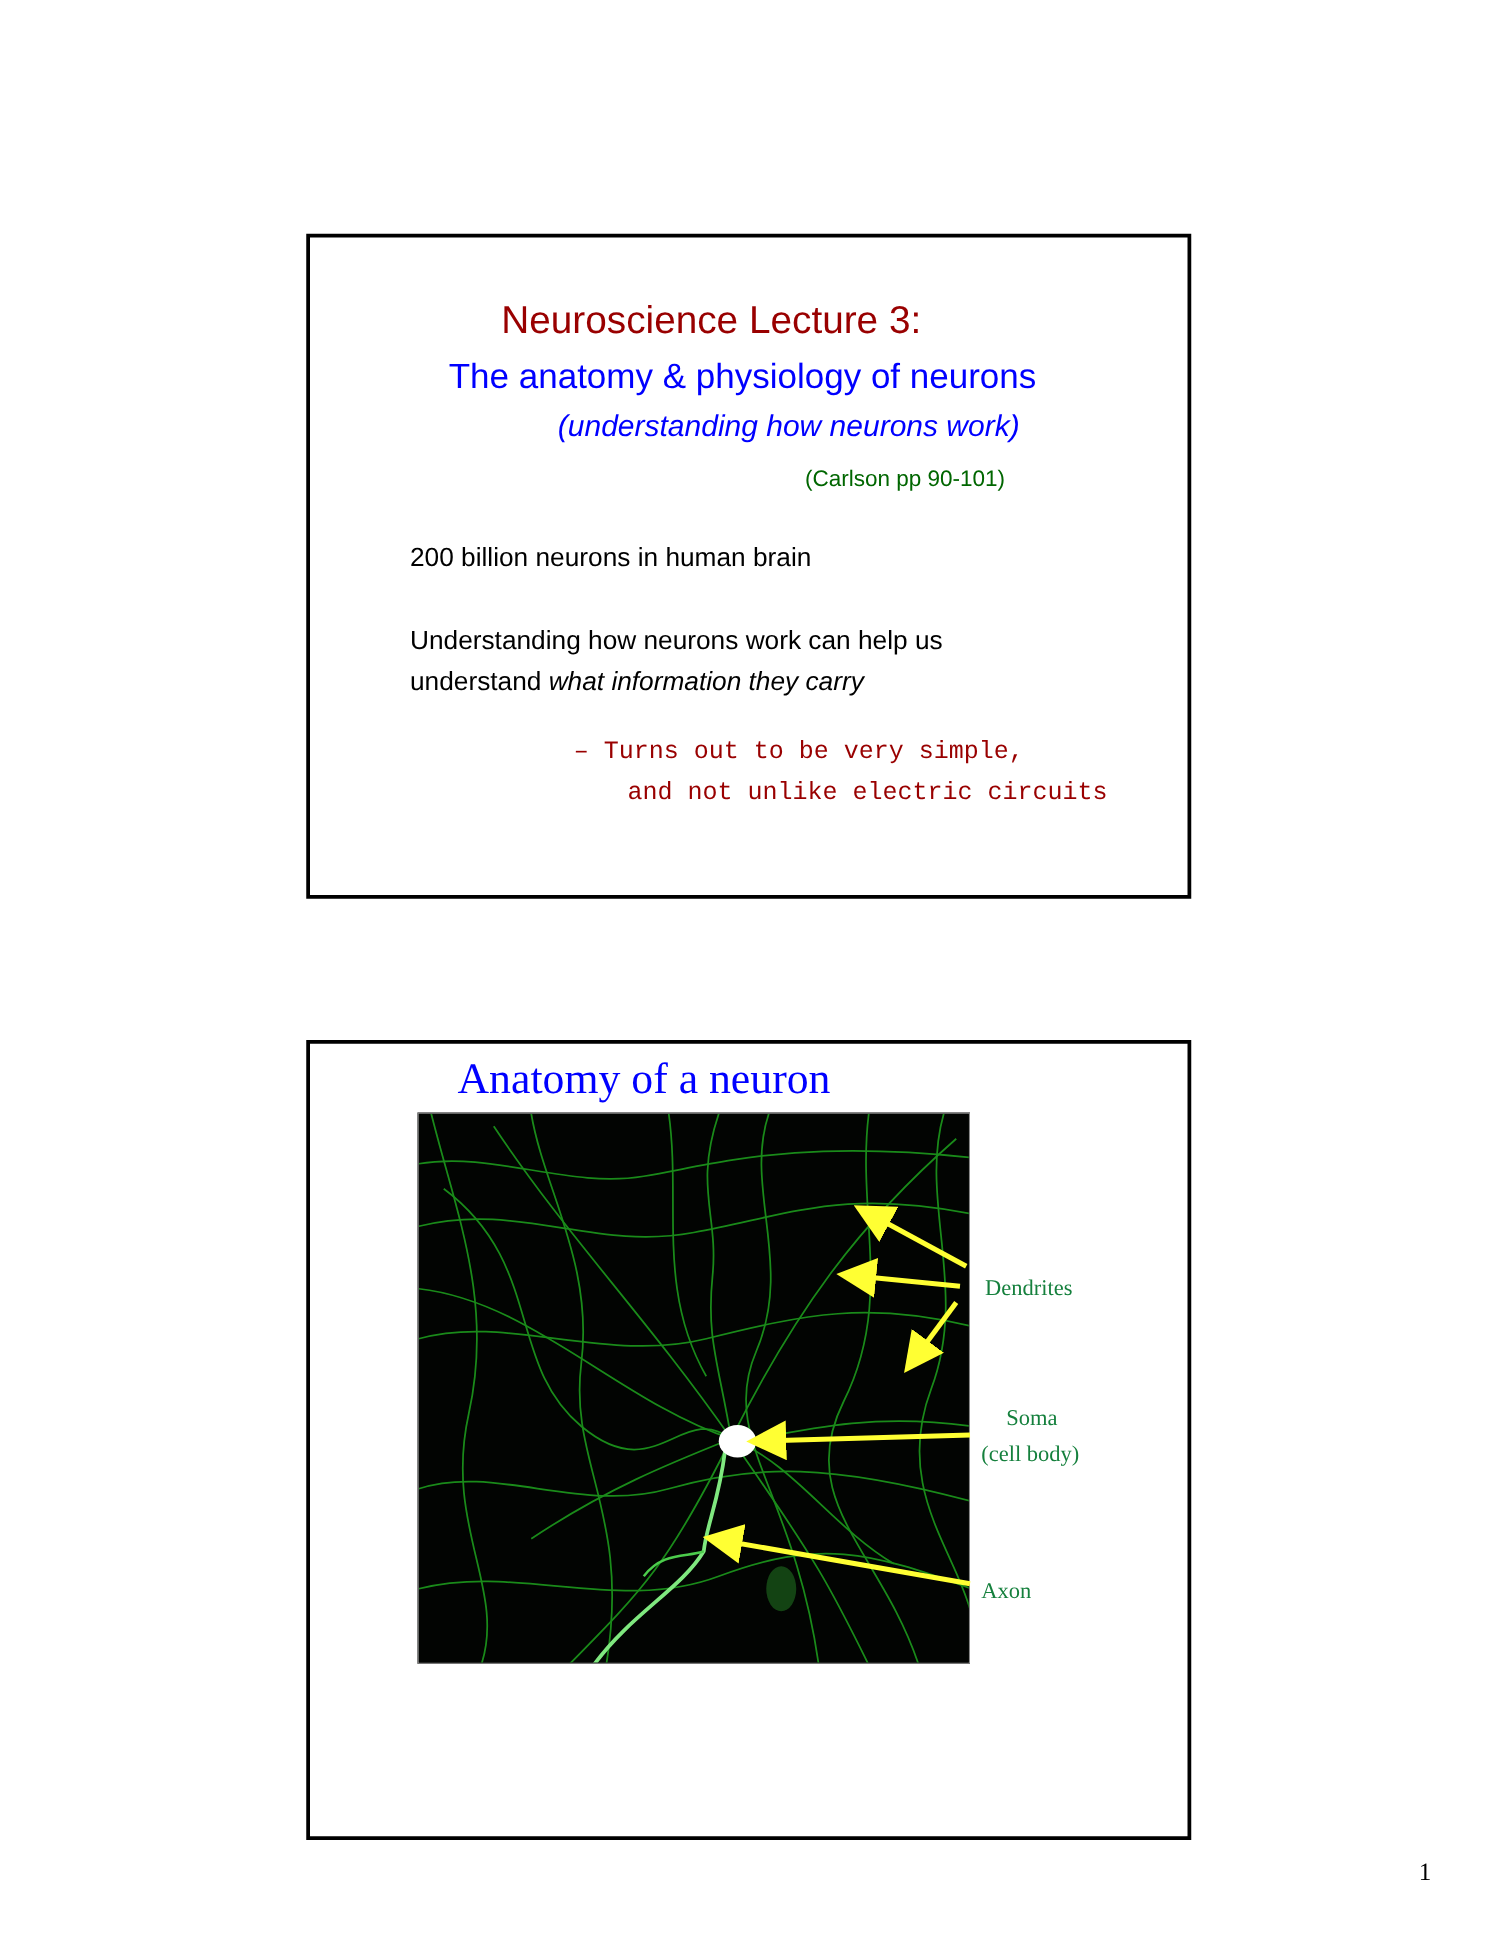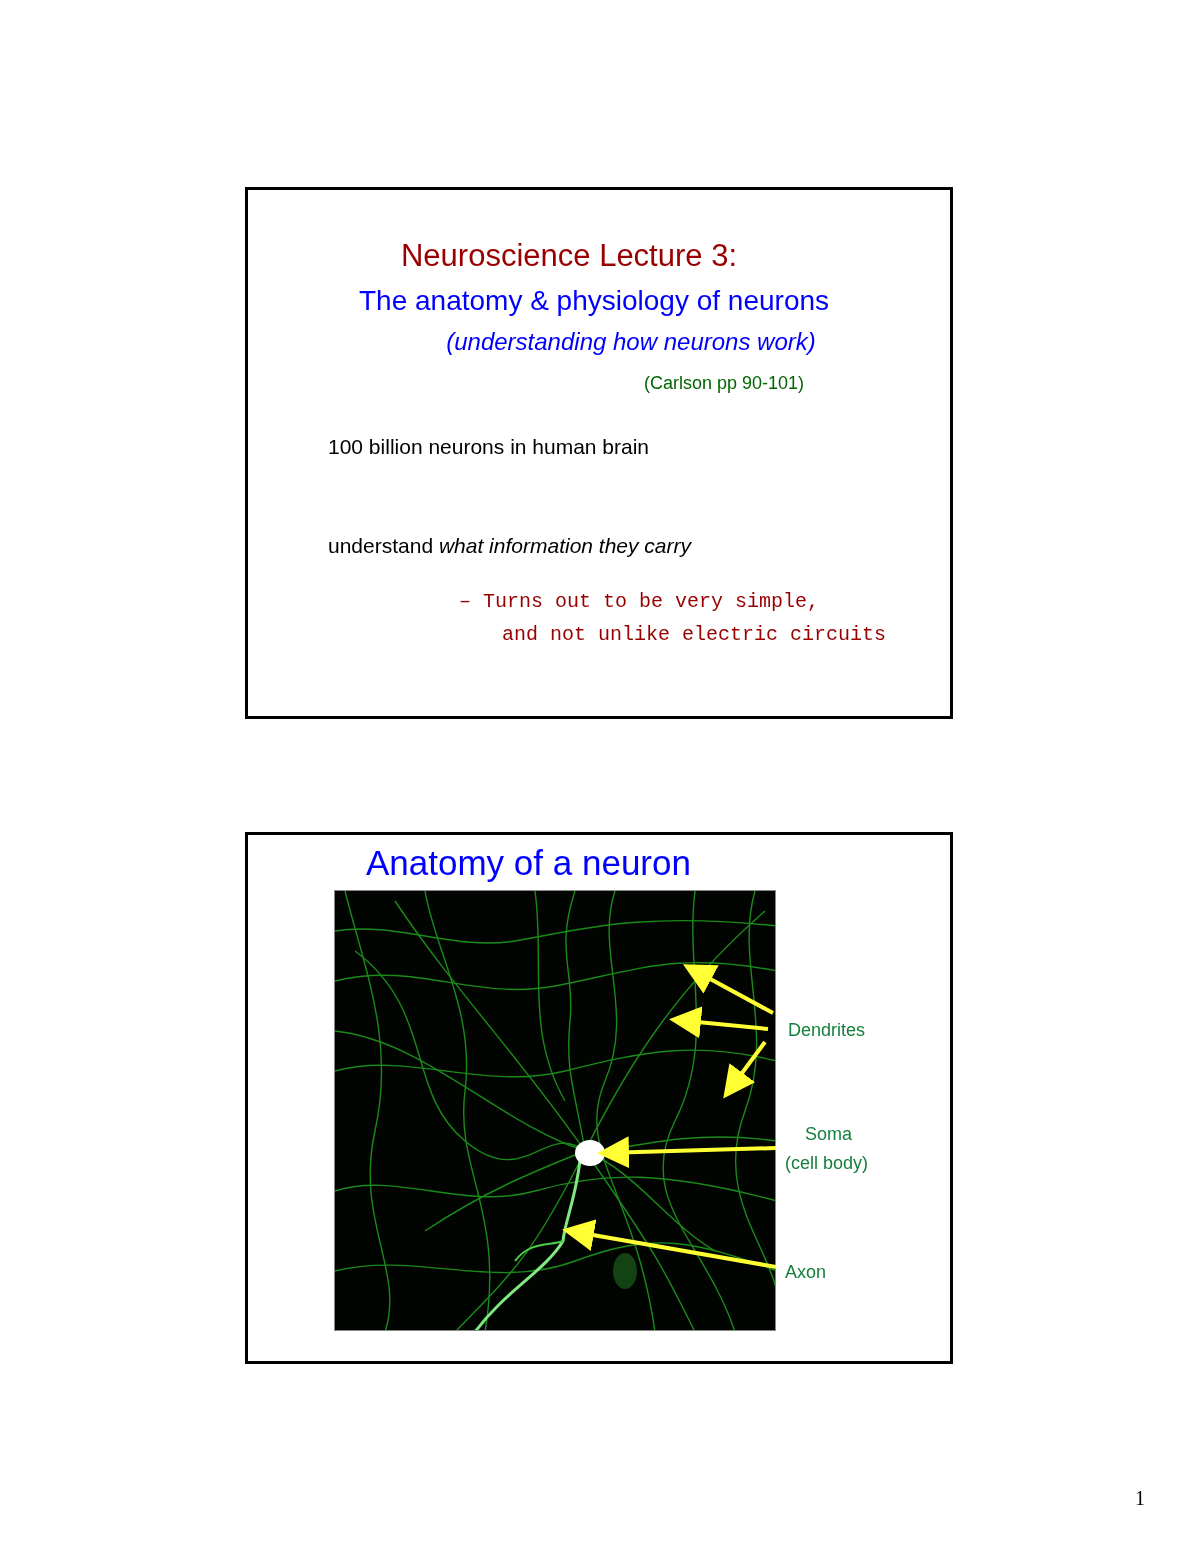--- a/index.html
+++ b/index.html
@@ -1,20 +1,20 @@
 <!DOCTYPE html>
 <html><head>
 <meta charset="utf-8">
 <style>
   html, body { margin: 0; padding: 0; background: #ffffff; }
   body { width: 1200px; height: 1553px; position: relative; overflow: hidden;
          font-family: "Liberation Sans", "DejaVu Sans", sans-serif; }
   .slide { position: absolute; box-sizing: border-box; border: 3px solid #000; background: #fff; }
   #slide1 { left: 245px; top: 187px; width: 708px; height: 532px; }
-  #slide2 { left: 245px; top: 832px; width: 708px; height: 532px; }
+  #slide2 { left: 245px; top: 832px; width: 708px; height: 640px; font-family: Liberation Serif, serif; }
   .abs { position: absolute; white-space: nowrap; }
   .title1 { left: 0; width: 642px; text-align: center; top: 48px; font-size: 31px; color: #990000; }
   .subtitle { left: 0; width: 692px; text-align: center; top: 95px; font-size: 28px; color: #0000ff; }
   .subtitle2 { left: 0; width: 702px; text-align: center; top: 138px; font-size: 24px; color: #0000ff; font-style: italic; padding-left: 32px; }
   .ref { left: 360px; top: 183px; font-size: 18px; color: #006600; margin-left: 36px; }
   .body { left: 80px; font-size: 21px; color: #000; }
   .red { color: #990000; font-size: 20px; font-family: Liberation Mono, monospace; }
   .title2 { left: 118px; top: 8px; font-size: 35px; color: #0000ff; }
   .neuron-img { position: absolute; left: 86px; top: 55px; width: 442px; height: 441px; background: #020402; overflow: hidden; border: 1px solid #888; box-sizing: border-box; }
   .label { font-size: 18px; color: #15803d; line-height: 28px; }
@@ -22,21 +22,22 @@
   svg.overlay { position: absolute; left: 0; top: 0; width: 1200px; height: 1553px; pointer-events: none; }
 </style>
 </head>
 <body>
 
 <div class="slide" id="slide1">
   <div class="abs title1">Neuroscience Lecture 3:</div>
   <div class="abs subtitle">The anatomy &amp; physiology of neurons</div>
   <div class="abs subtitle2">(understanding how neurons work)</div>
   <div class="abs ref">(Carlson pp 90-101)</div>
-  <div class="abs body" style="top:245px;">100 billion neurons in human brain</div>
+  <div class="abs body" style="top:245px;">200 billion neurons in human brain</div>
+  <div class="abs body" style="top:311px;">Understanding how neurons work can help us</div>
   <div class="abs body" style="top:344px;">
     <span>understand </span><i>what information they carry</i>
   </div>
   <div class="abs red" style="left:211px; top:400px;">– Turns out to be very simple,</div>
   <div class="abs red" style="left:254px; top:433px;">and not unlike electric circuits</div>
 </div>
 
 <div class="slide" id="slide2">
   <div class="abs title2">Anatomy of a neuron</div>
   <div class="neuron-img">

